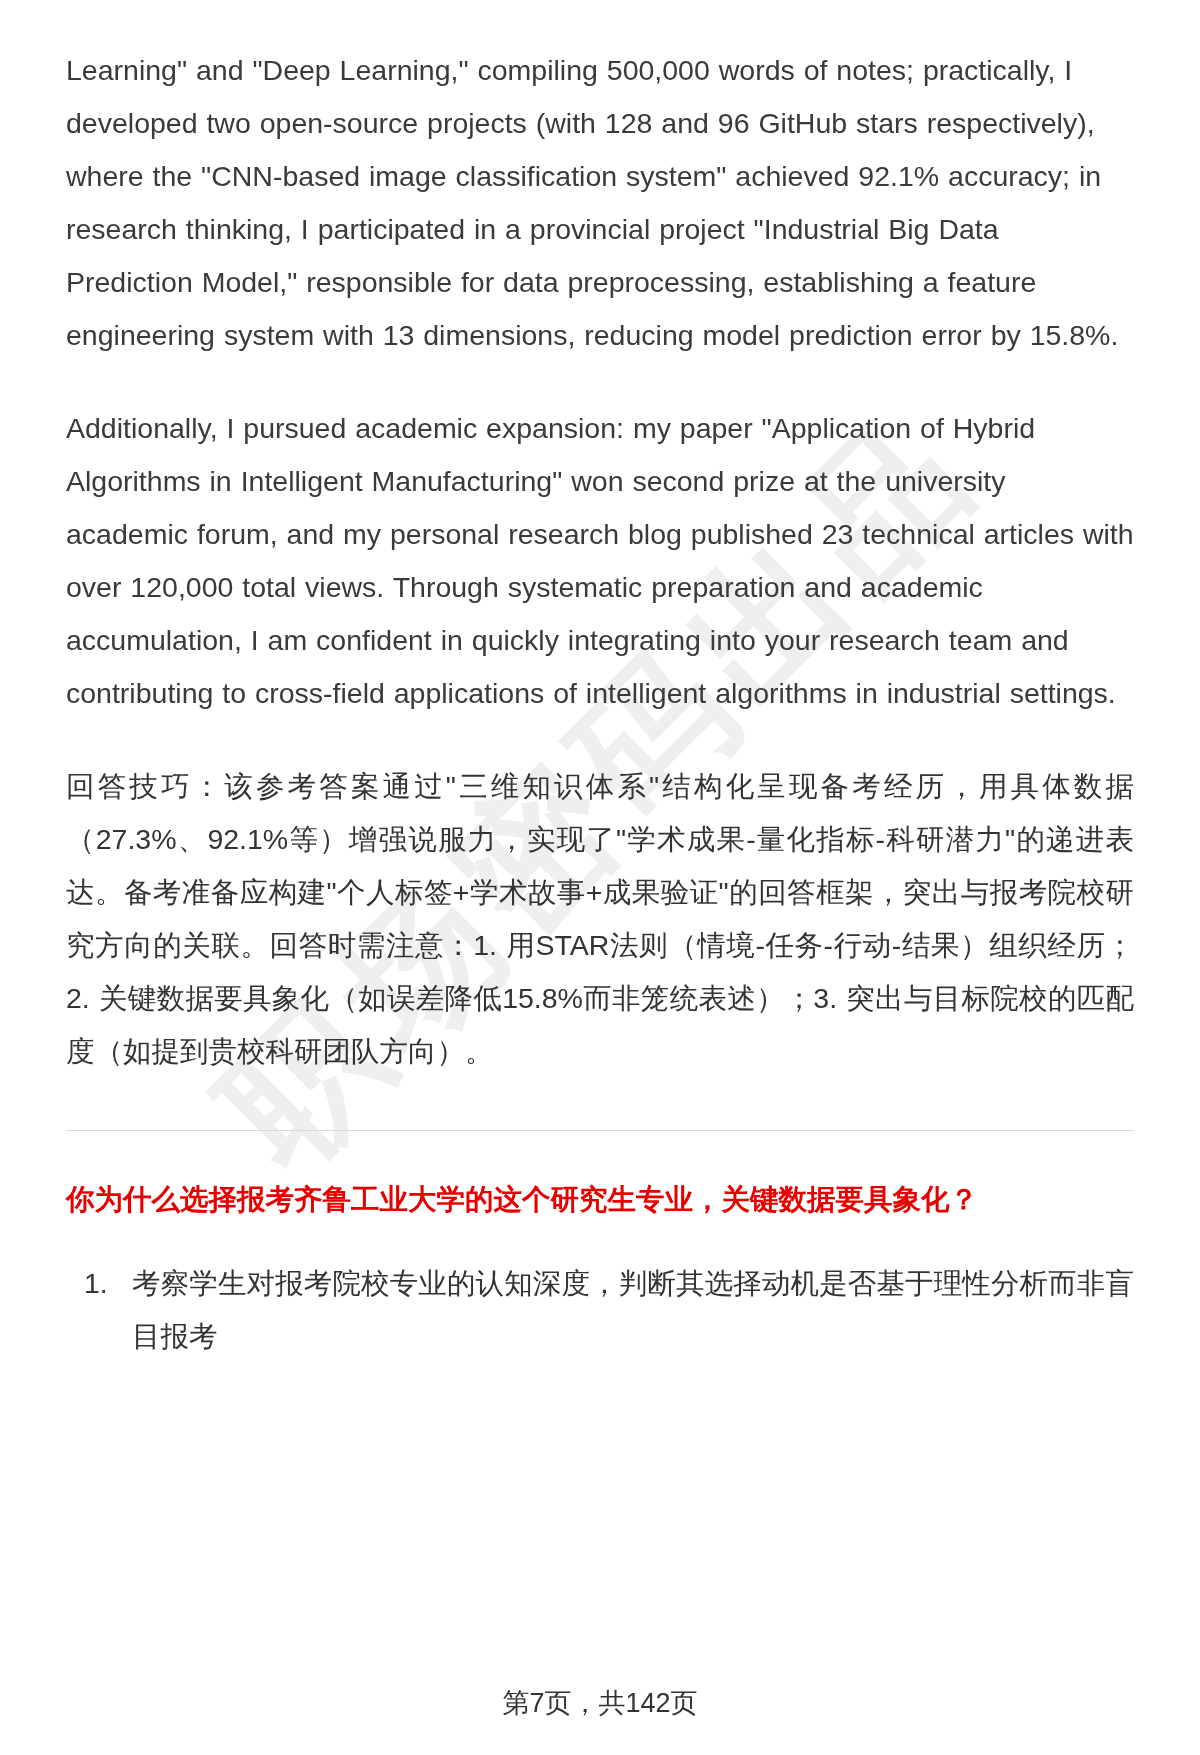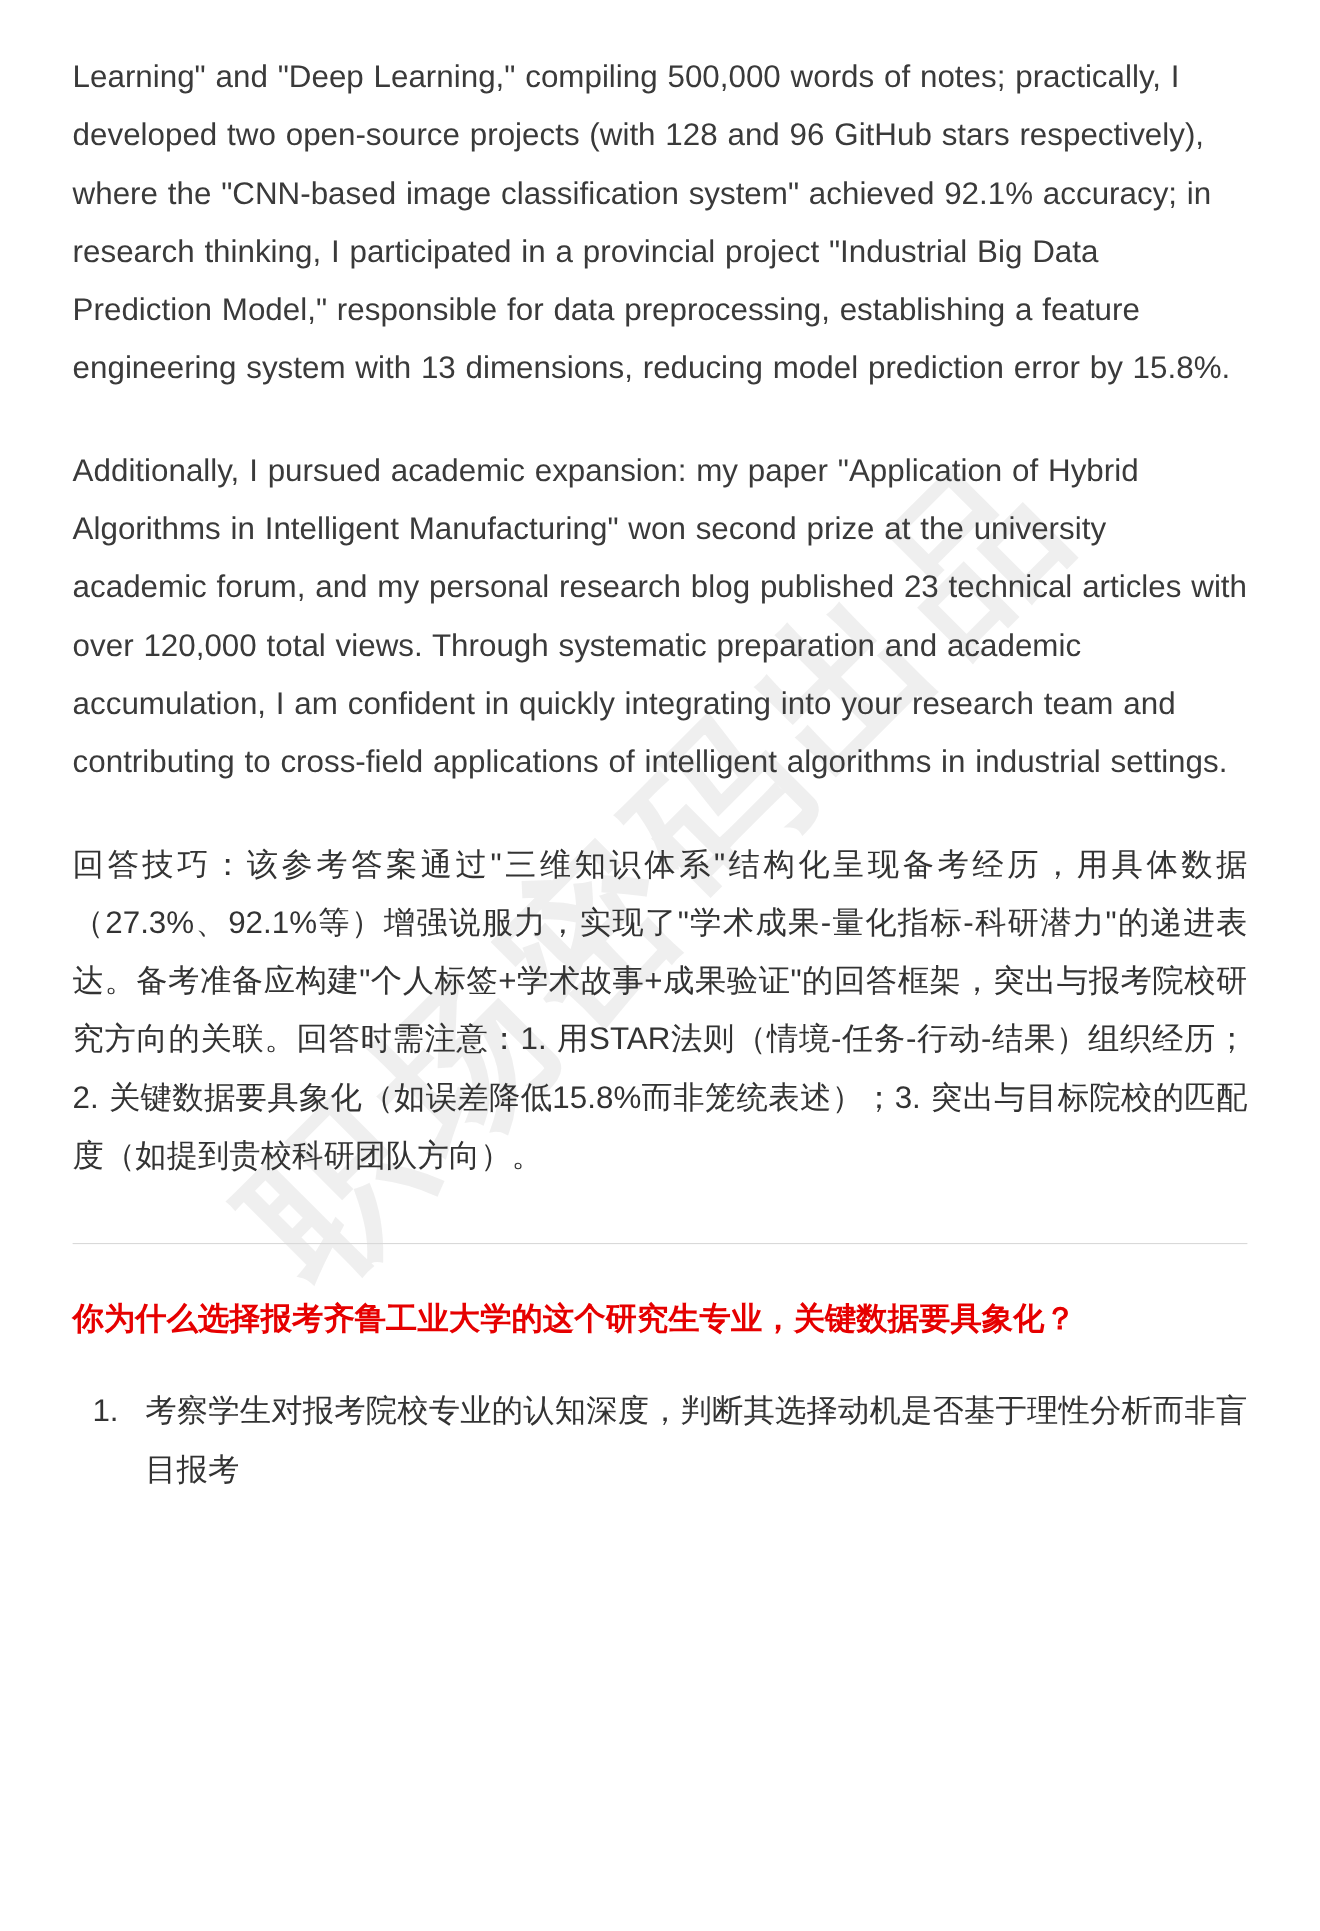--- a/index.html
+++ b/index.html
@@ -111,14 +111,15 @@
     <h2 class="red-heading">你为什么选择报考齐鲁工业大学的这个研究生专业，关键数据要具象化？</h2>
 
 
     <div class="ol-item">
       <span class="ol-num">1.</span>
       <span class="ol-text">考察学生对报考院校专业的认知深度，判断其选择动机是否基于理性分析而非盲目报考</span>
     </div>
 
   </div>
 
+  <div class="footer">第7页，共142页</div>
 
 </div>
 
 </body></html>

